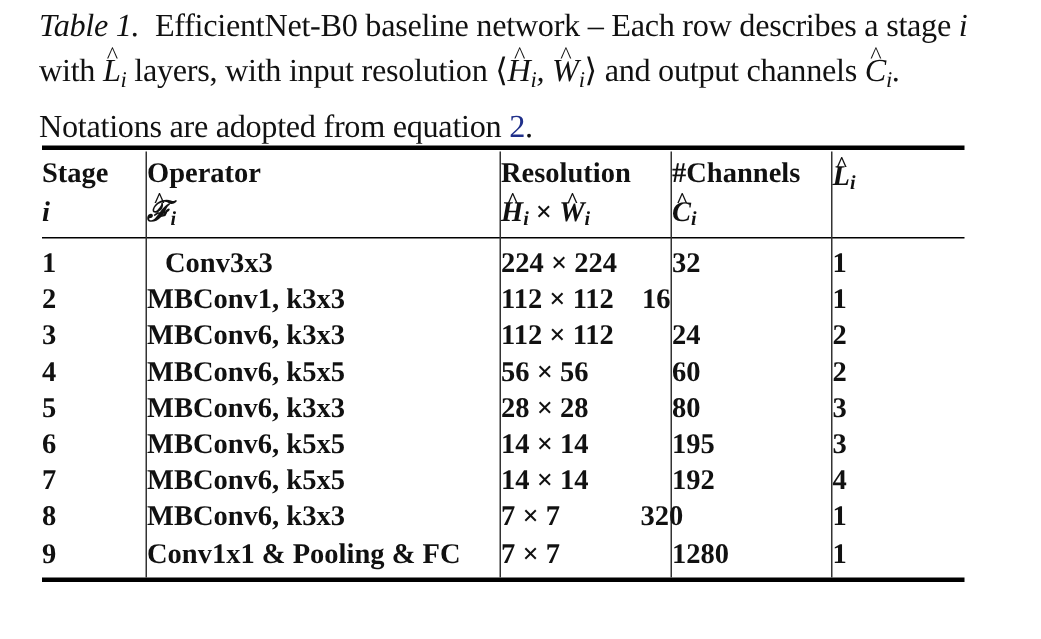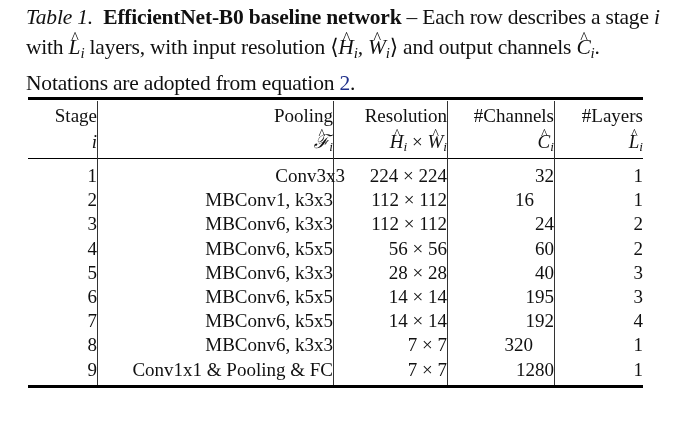--- a/index.html
+++ b/index.html
@@ -1,32 +1,32 @@
 <!DOCTYPE html>
 <html><head>
 <meta charset="utf-8">
 <style>
   html, body { margin:0; padding:0; background:#ffffff; }
   body { width:694px; height:426px; position:relative; overflow:hidden;
          font-family:"Liberation Serif","DejaVu Serif",serif; color:#111; }
   .caption { position:absolute; left:26px; top:2px; width:660px;
              font-size:21.5px; line-height:30px; letter-spacing:-0.2px; }
   .caption .lbl { font-style:italic; }
-  .caption .title { font-weight:bold; }
+  .caption .title { font-weight:normal; }
   .caption .m { font-style:italic; }
   .caption .ref { color:#1f2f8a; }
   .hat { position:relative; display:inline-block; }
   .hat::before { content:"^"; position:absolute; left:50%; top:-0.55em; transform:translateX(-45%);
                  font-style:normal; font-size:0.75em; }
   sub.i { font-style:italic; font-size:0.7em; vertical-align:-0.25em; }
   .rule-top { position:absolute; left:28px; top:97px; width:615px; height:3px; background:#000; }
   .rule-mid { position:absolute; left:28px; top:158px; width:615px; height:1px; background:#000; }
   .rule-bot { position:absolute; left:28px; top:385px; width:615px; height:3px; background:#000; }
   .vline { position:absolute; width:1px; background:#333; }
-  .cell { position:absolute; text-align:right; font-size:19px; line-height:24px; white-space:nowrap; }
+  .cell { position:absolute; text-align:left; font-size:19px; line-height:24px; white-space:nowrap;font-weight:bold; }
   .hdr { font-size:19px; }
   .math { font-style:italic; }
 </style>
 </head>
 <body>
 
 <div class="caption">
   <span class="lbl">Table 1.</span>&nbsp;
   <span class="title">EfficientNet-B0 baseline network</span><span> – Each row describes a stage </span><span class="m">i</span><span> with </span><span class="m"><span class="hat">L</span><sub class="i">i</sub></span><span> layers, with input resolution </span><span class="m"><span style="font-style:normal">⟨</span><span class="hat">H</span><sub class="i">i</sub>, <span class="hat">W</span><sub class="i">i</sub><span style="font-style:normal">⟩</span></span><span> and output channels </span><span class="m"><span class="hat">C</span><sub class="i">i</sub></span><span>. Notations are adopted from equation </span><span class="ref">2</span><span>.</span>
 </div>
@@ -39,33 +39,32 @@
 <div class="vline" style="left:333px;top:101px;height:284px"></div>
 <div class="vline" style="left:447px;top:101px;height:284px"></div>
 <div class="vline" style="left:554px;top:101px;height:284px"></div>
 
 <div id="table">
     <div class="cell hdr" style="left: 28px; width: 69px; top: 104px;">
       <div>Stage</div>
       <div style="margin-top: 2px;"><span class="math">i</span></div>
     </div>
     <div class="cell hdr" style="left: 98px; width: 235px; top: 104px;">
-      <div>Pooling</div>
+      <div>Operator</div>
       <div style="margin-top: 2px;"><span class="math"><span class="hat">ℱ</span><sub class="i">i</sub></span></div>
     </div>
     <div class="cell hdr" style="left: 334px; width: 113px; top: 104px;">
       <div>Resolution</div>
       <div style="margin-top: 2px;"><span class="math"><span class="hat">H</span><sub class="i">i</sub> <span style="font-style:normal">×</span> <span class="hat">W</span><sub class="i">i</sub></span></div>
     </div>
     <div class="cell hdr" style="left: 448px; width: 106px; top: 104px;">
       <div>#Channels</div>
       <div style="margin-top: 2px;"><span class="math"><span class="hat">C</span><sub class="i">i</sub></span></div>
     </div>
     <div class="cell hdr" style="left: 555px; width: 88px; top: 104px;">
-      <div>#Layers</div>
       <div style="margin-top: 2px;"><span class="math"><span class="hat">L</span><sub class="i">i</sub></span></div>
     </div>
     <div class="cell" style="left: 28px; width: 69px; top: 164px;">1</div>
     <div class="cell" style="left: 110px; width: 235px; top: 164px;">Conv3x3</div>
     <div class="cell" style="left: 334px; width: 113px; top: 164px;">224 × 224</div>
     <div class="cell" style="left: 448px; width: 106px; top: 164px;">32</div>
     <div class="cell" style="left: 555px; width: 88px; top: 164px;">1</div>
     <div class="cell" style="left: 28px; width: 69px; top: 188.2px;">2</div>
     <div class="cell" style="left: 98px; width: 235px; top: 188.2px;">MBConv1, k3x3</div>
     <div class="cell" style="left: 334px; width: 113px; top: 188.2px;">112 × 112</div>
@@ -77,21 +76,21 @@
     <div class="cell" style="left: 448px; width: 106px; top: 212.4px;">24</div>
     <div class="cell" style="left: 555px; width: 88px; top: 212.4px;">2</div>
     <div class="cell" style="left: 28px; width: 69px; top: 236.6px;">4</div>
     <div class="cell" style="left: 98px; width: 235px; top: 236.6px;">MBConv6, k5x5</div>
     <div class="cell" style="left: 334px; width: 113px; top: 236.6px;">56 × 56</div>
     <div class="cell" style="left: 448px; width: 106px; top: 236.6px;">60</div>
     <div class="cell" style="left: 555px; width: 88px; top: 236.6px;">2</div>
     <div class="cell" style="left: 28px; width: 69px; top: 260.8px;">5</div>
     <div class="cell" style="left: 98px; width: 235px; top: 260.8px;">MBConv6, k3x3</div>
     <div class="cell" style="left: 334px; width: 113px; top: 260.8px;">28 × 28</div>
-    <div class="cell" style="left: 448px; width: 106px; top: 260.8px;">40</div>
+    <div class="cell" style="left: 448px; width: 106px; top: 260.8px;">80</div>
     <div class="cell" style="left: 555px; width: 88px; top: 260.8px;">3</div>
     <div class="cell" style="left: 28px; width: 69px; top: 285px;">6</div>
     <div class="cell" style="left: 98px; width: 235px; top: 285px;">MBConv6, k5x5</div>
     <div class="cell" style="left: 334px; width: 113px; top: 285px;">14 × 14</div>
     <div class="cell" style="left: 448px; width: 106px; top: 285px;">195</div>
     <div class="cell" style="left: 555px; width: 88px; top: 285px;">3</div>
     <div class="cell" style="left: 28px; width: 69px; top: 309.2px;">7</div>
     <div class="cell" style="left: 98px; width: 235px; top: 309.2px;">MBConv6, k5x5</div>
     <div class="cell" style="left: 334px; width: 113px; top: 309.2px;">14 × 14</div>
     <div class="cell" style="left: 448px; width: 106px; top: 309.2px;">192</div>

